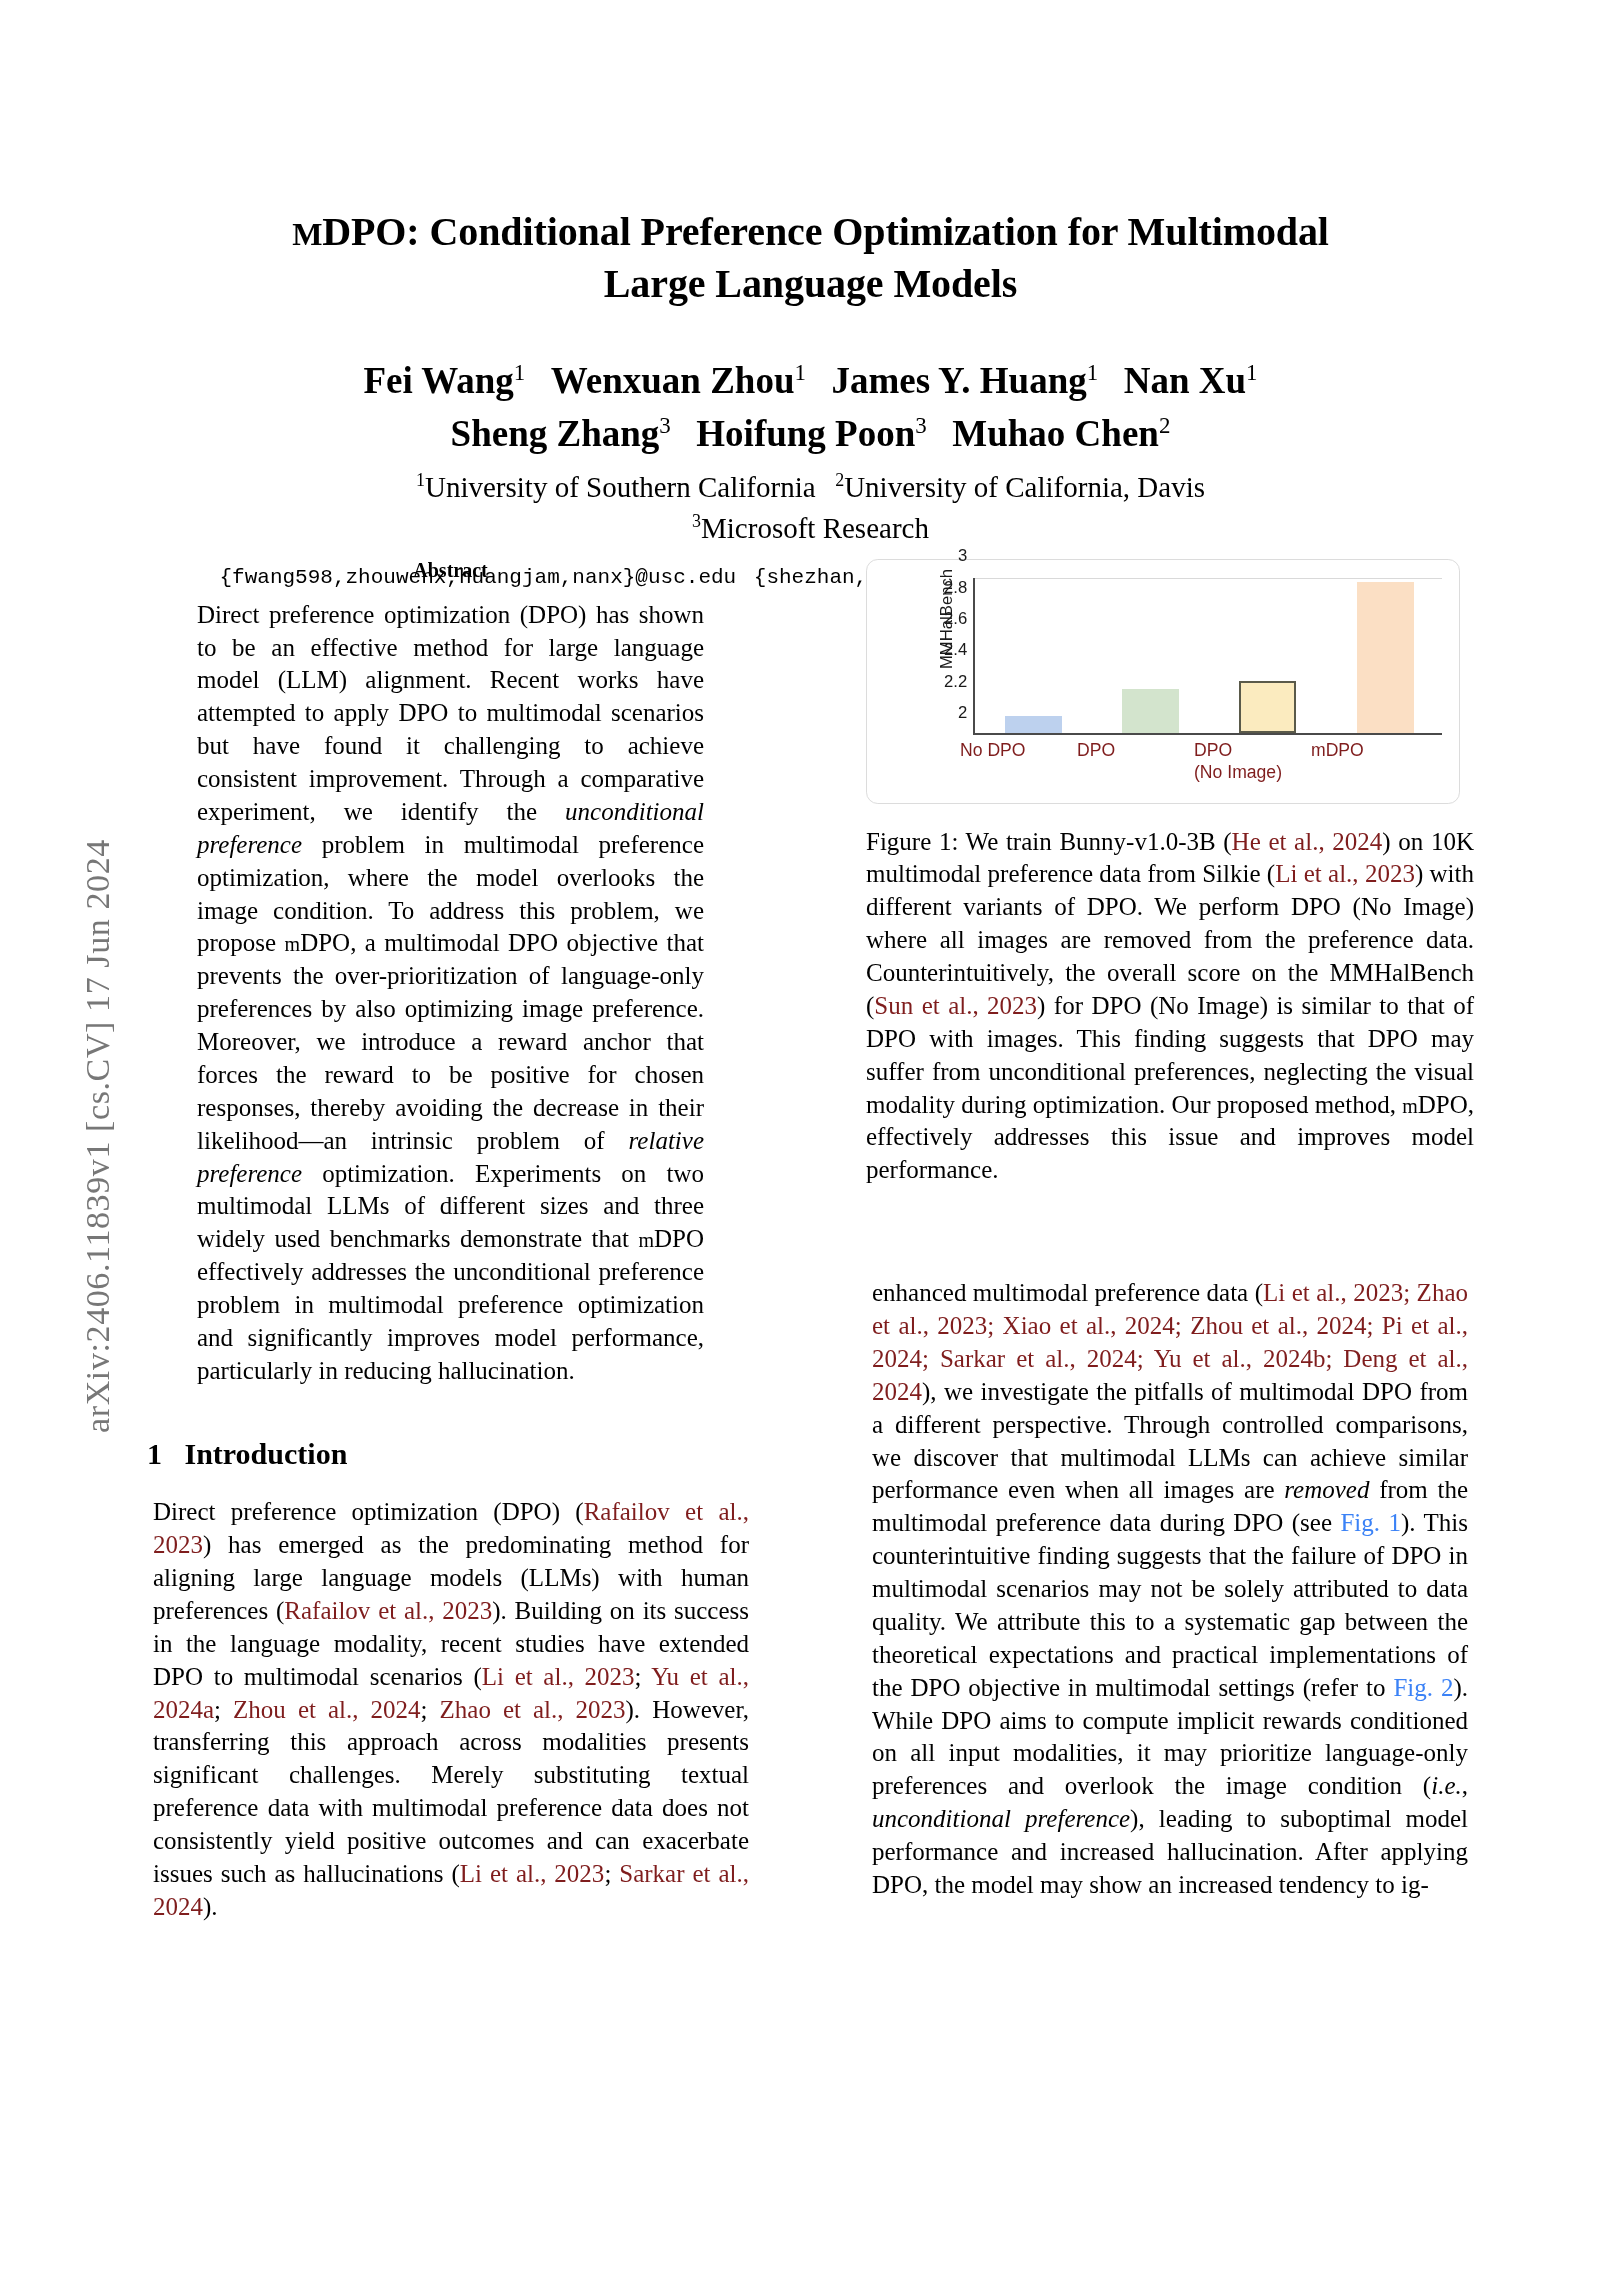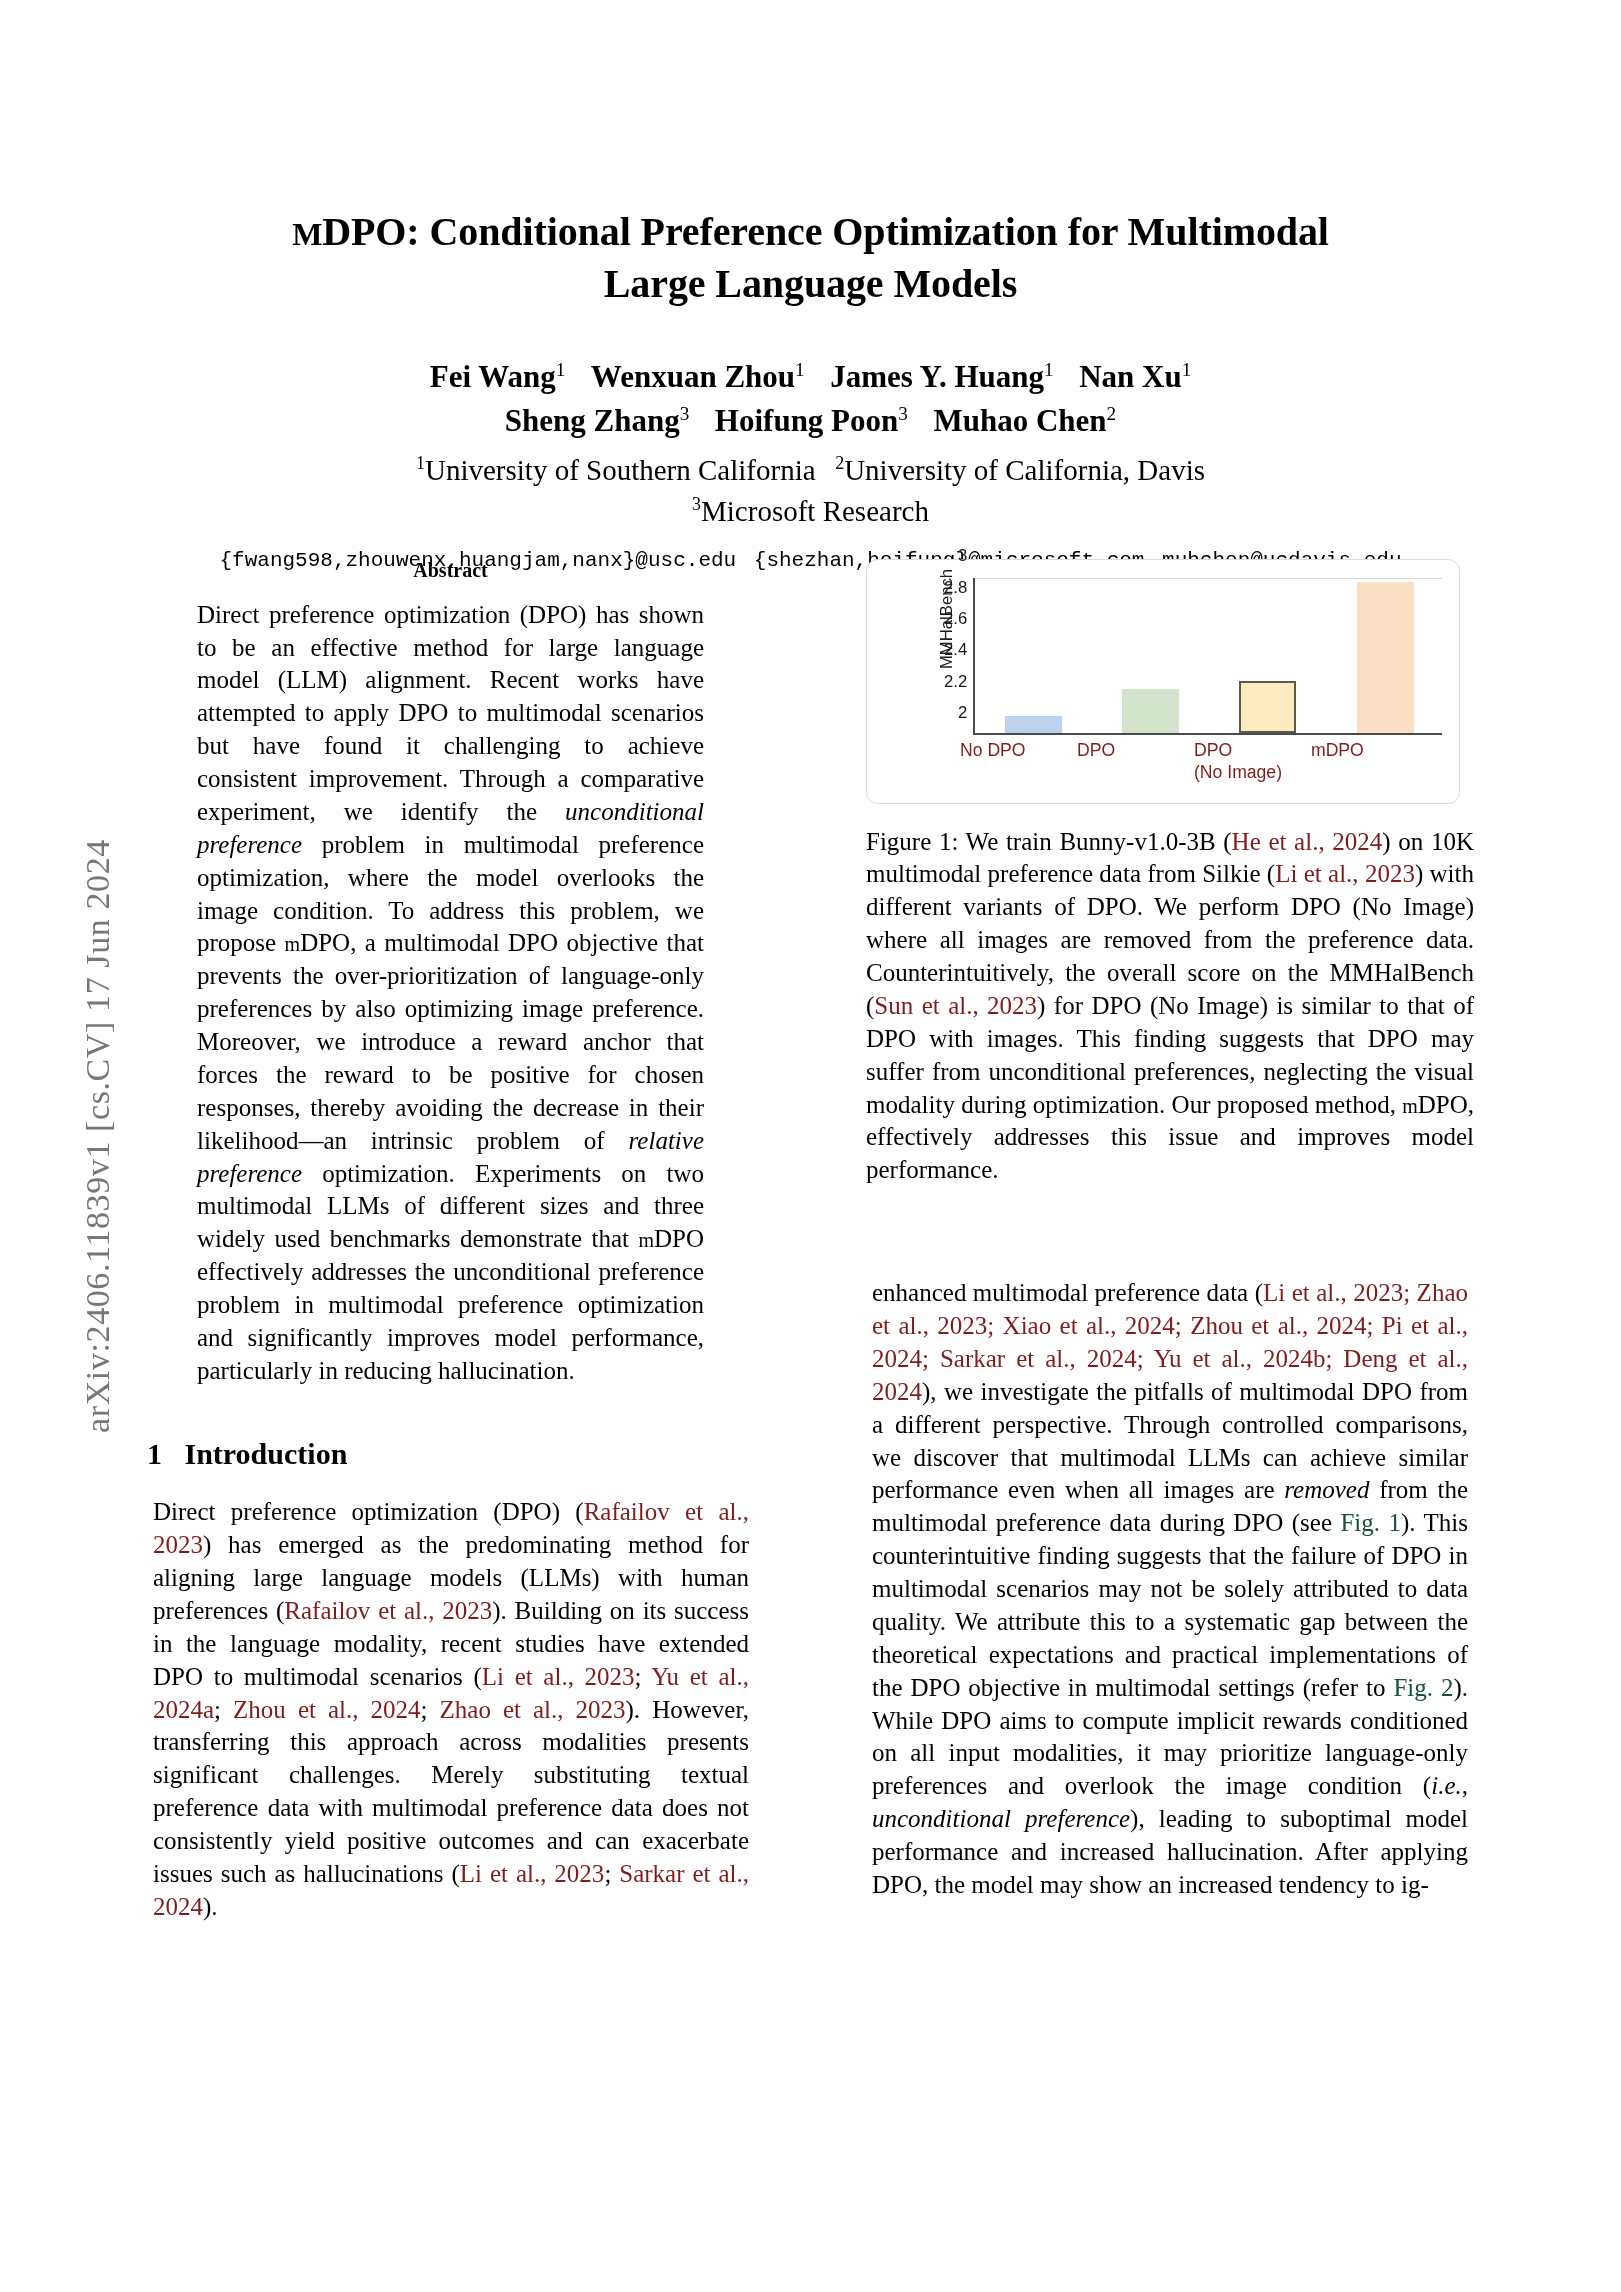--- a/index.html
+++ b/index.html
@@ -63,21 +63,21 @@
     margin: 0 auto;
     width: 1039px;
     letter-spacing: -0.1px;
   }
   #paper-title .smallcap {
     font-size: 32px;
   }
 
   #authors {
     margin-top: 45px;
-    font-size: 31px;
+    font-size: 37px;
     font-weight: bold;
     line-height: 1.42;
   }
   #authors .name { white-space: nowrap; }
   #authors .sp { display: inline-block; width: 25.5px; }
   sup { font-size: 0.62em; font-weight: normal; vertical-align: super; line-height: 0; }
   #authors sup { font-weight: normal; }
 
   #affiliations {
     margin-top: 6.9px;
@@ -125,21 +125,21 @@
     font-size: 25px;
     line-height: 1.315;
     text-align: justify;
     text-justify: inter-word;
     margin: 6px;
     hyphens: manual;
   }
   p.body.indent { text-indent: 25.5px; }
   .abstract-body { width: 519px; margin-left: 44px; }
   .cite { color: #7f1d1d; }
-  .cite-blue { color: #14532d; }
+  .cite-blue { color: #3b82f6; }
   em { font-style: italic; }
   .sc { font-size: 0.80em; }
 
   .sec-gap { height: 43px; }
 
   
   #figure1 {
     position: absolute;
     left: 719px;
     top: 0px;

